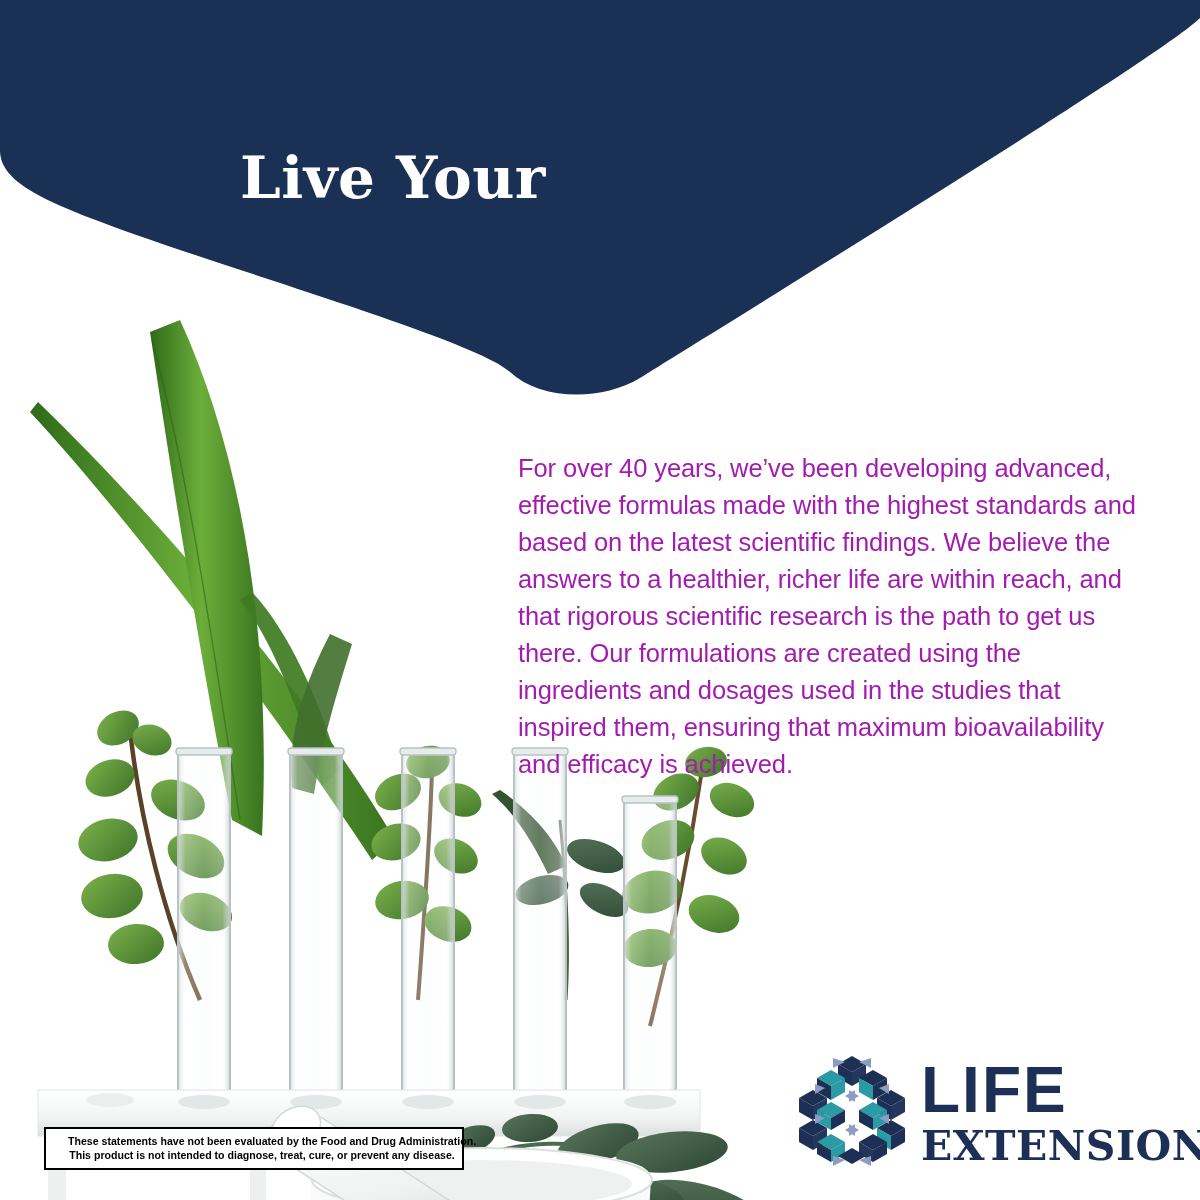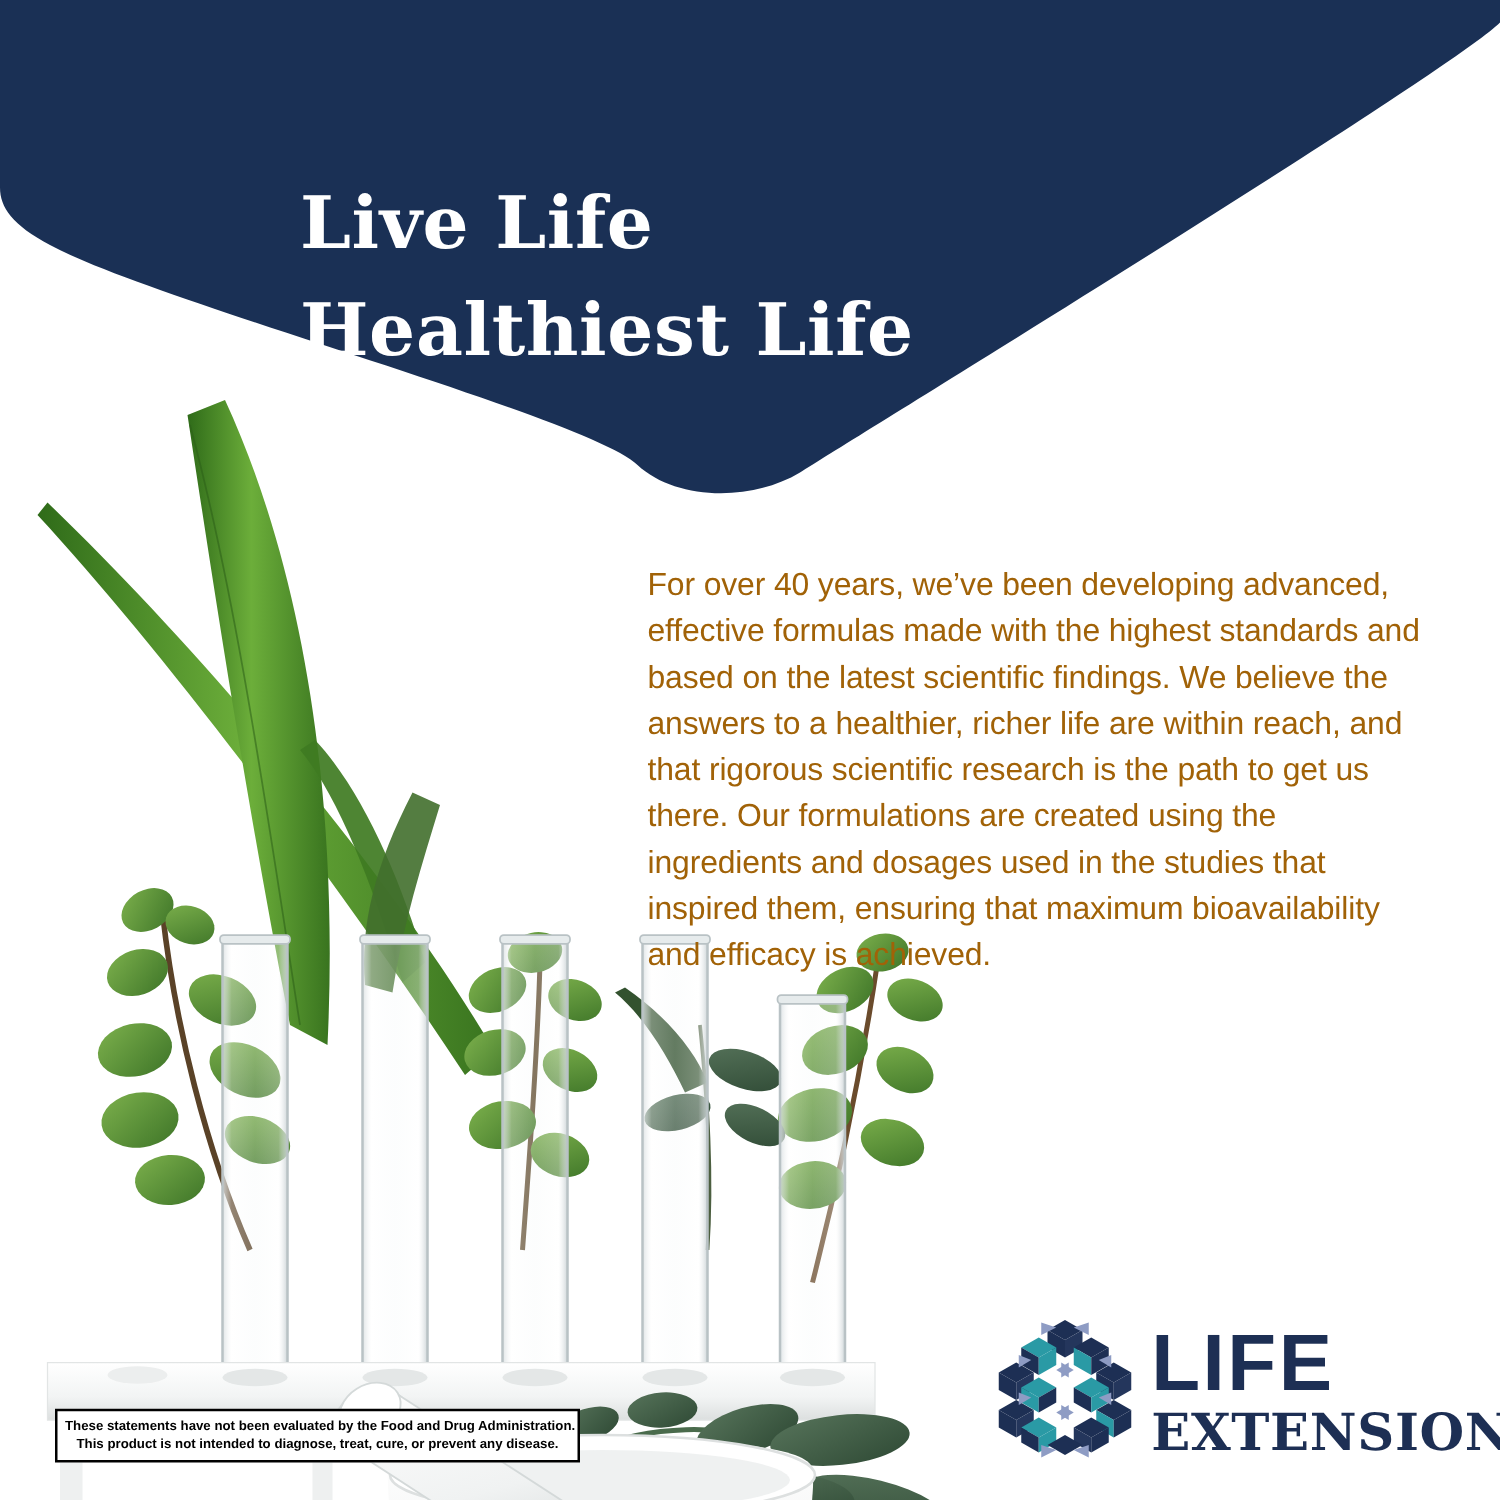--- a/index.html
+++ b/index.html
@@ -35,21 +35,21 @@
     letter-spacing:0.5px;
   }
   .headline .l{display:block;white-space:nowrap;}
 
   
   .body-copy{
     position:absolute;
     left:518px; top:424px;
     width:620px;
     z-index:6;
-    color:#a16207;
+    color:#a21caf;
     font-family:"Liberation Sans", sans-serif;
     font-size:25.5px;
     line-height:37px;
     font-weight:400;
     letter-spacing:-0.1px;
   }
 
   
   .photo{
     position:absolute;
@@ -70,21 +70,21 @@
     background:#ffffff;
     padding:5px 6px 6px 6px;
     z-index:8;
     text-align:center;
     color:#000;
     font-family:"Liberation Sans", sans-serif;
     font-size:10.6px;
     font-weight:700;
     line-height:14px;
   }
-  .disclaimer span{display:block;white-space:nowrap;}
+  .disclaimer span{display:block;white-space:nowrap;margin-left:16px;}
 
   
   .logo{
     position:absolute;
     left:793px; top:1046px;
     width:370px; height:122px;
     z-index:8;
     display:flex;
     align-items:flex-end;
   }
@@ -288,22 +288,21 @@
                L1200 18
                C1160 58, 700 340, 640 378
                C600 402, 540 400, 510 372
                C470 334, 120 240, 40 196
                C10 180, 0 166, 0 150
                Z" fill="#1a3055"></path>
     </svg>
   </div>
 
   <h1 class="headline">
-    <span class="l">Live Life</span>
-    <span class="l">Healthiest Life</span>
+    <span class="l">Live Your</span>
   </h1>
 
   <p class="body-copy">For over 40 years, we’ve been developing advanced, effective formulas made with the highest standards and based on the latest scientific findings. We believe the answers to a healthier, richer life are within reach, and that rigorous scientific research is the path to get us there. Our formulations are created using the ingredients and dosages used in the studies that inspired them, ensuring that maximum bioavailability and efficacy is achieved.</p>
 
   <div class="disclaimer">
     <span>These statements have not been evaluated by the Food and Drug Administration.</span>
     <span>This product is not intended to diagnose, treat, cure, or prevent any disease.</span>
   </div>
 
   <div class="logo">

